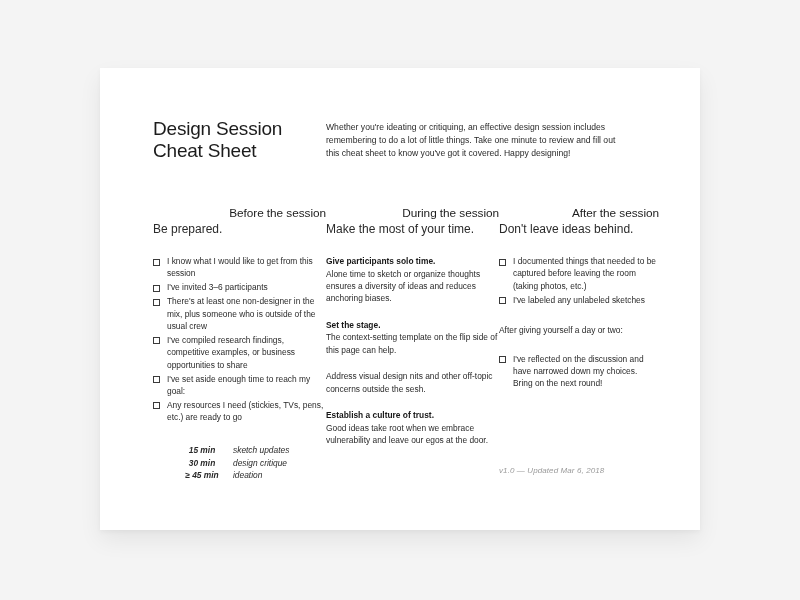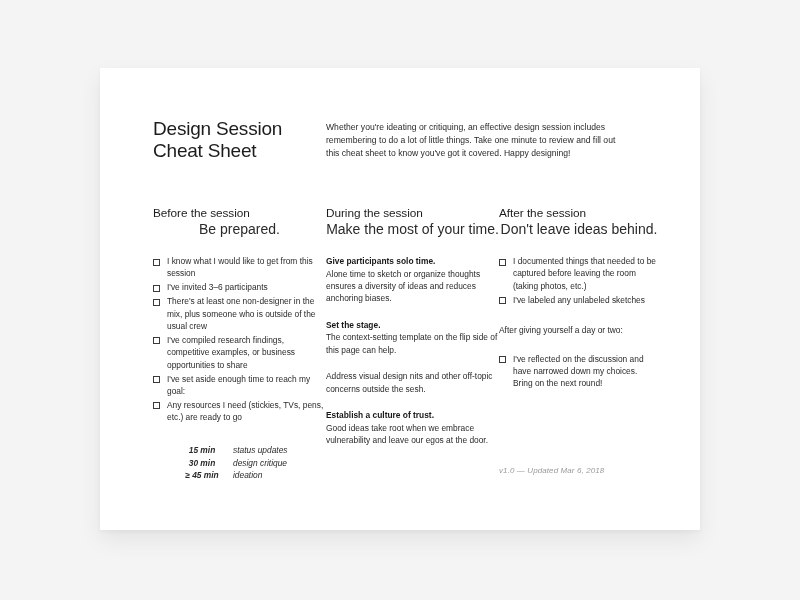--- a/index.html
+++ b/index.html
@@ -81,27 +81,27 @@
   .col-1 { flex: 0 0 173px; }
   .col-2 { flex: 0 0 173px; }
   .col-3 { flex: 0 0 160px; }
 
   .col-title {
     font-size: 11.8px;
     line-height: 15px;
     font-weight: 400;
     color: #1c1c1c;
     letter-spacing: -0.05px;
+    text-align: right;
   }
   .col-sub {
-    font-size: 14px;
+    font-size: 12px;
     line-height: 12px;
     color: #2a2a2a;
     margin-top: 2px;
-    text-align: center;
   }
 
   
   .checklist {
     margin-top: 20px;
   }
   .check-item {
     display: flex;
     align-items: flex-start;
     margin-bottom: 1.5px;
@@ -230,21 +230,21 @@
             </div>
             <div class="check-item">
               <span class="checkbox"></span>
               <span class="check-label">Any resources I need (stickies, TVs, pens, etc.) are ready to go</span>
             </div>
           </div>
 
           <div class="time-table">
             <div class="time-row">
               <span class="time-amount">15 min</span>
-              <span class="time-label">status updates</span>
+              <span class="time-label">sketch updates</span>
             </div>
             <div class="time-row">
               <span class="time-amount">30 min</span>
               <span class="time-label">design critique</span>
             </div>
             <div class="time-row">
               <span class="time-amount">≥ 45 min</span>
               <span class="time-label">ideation</span>
             </div>
           </div>

